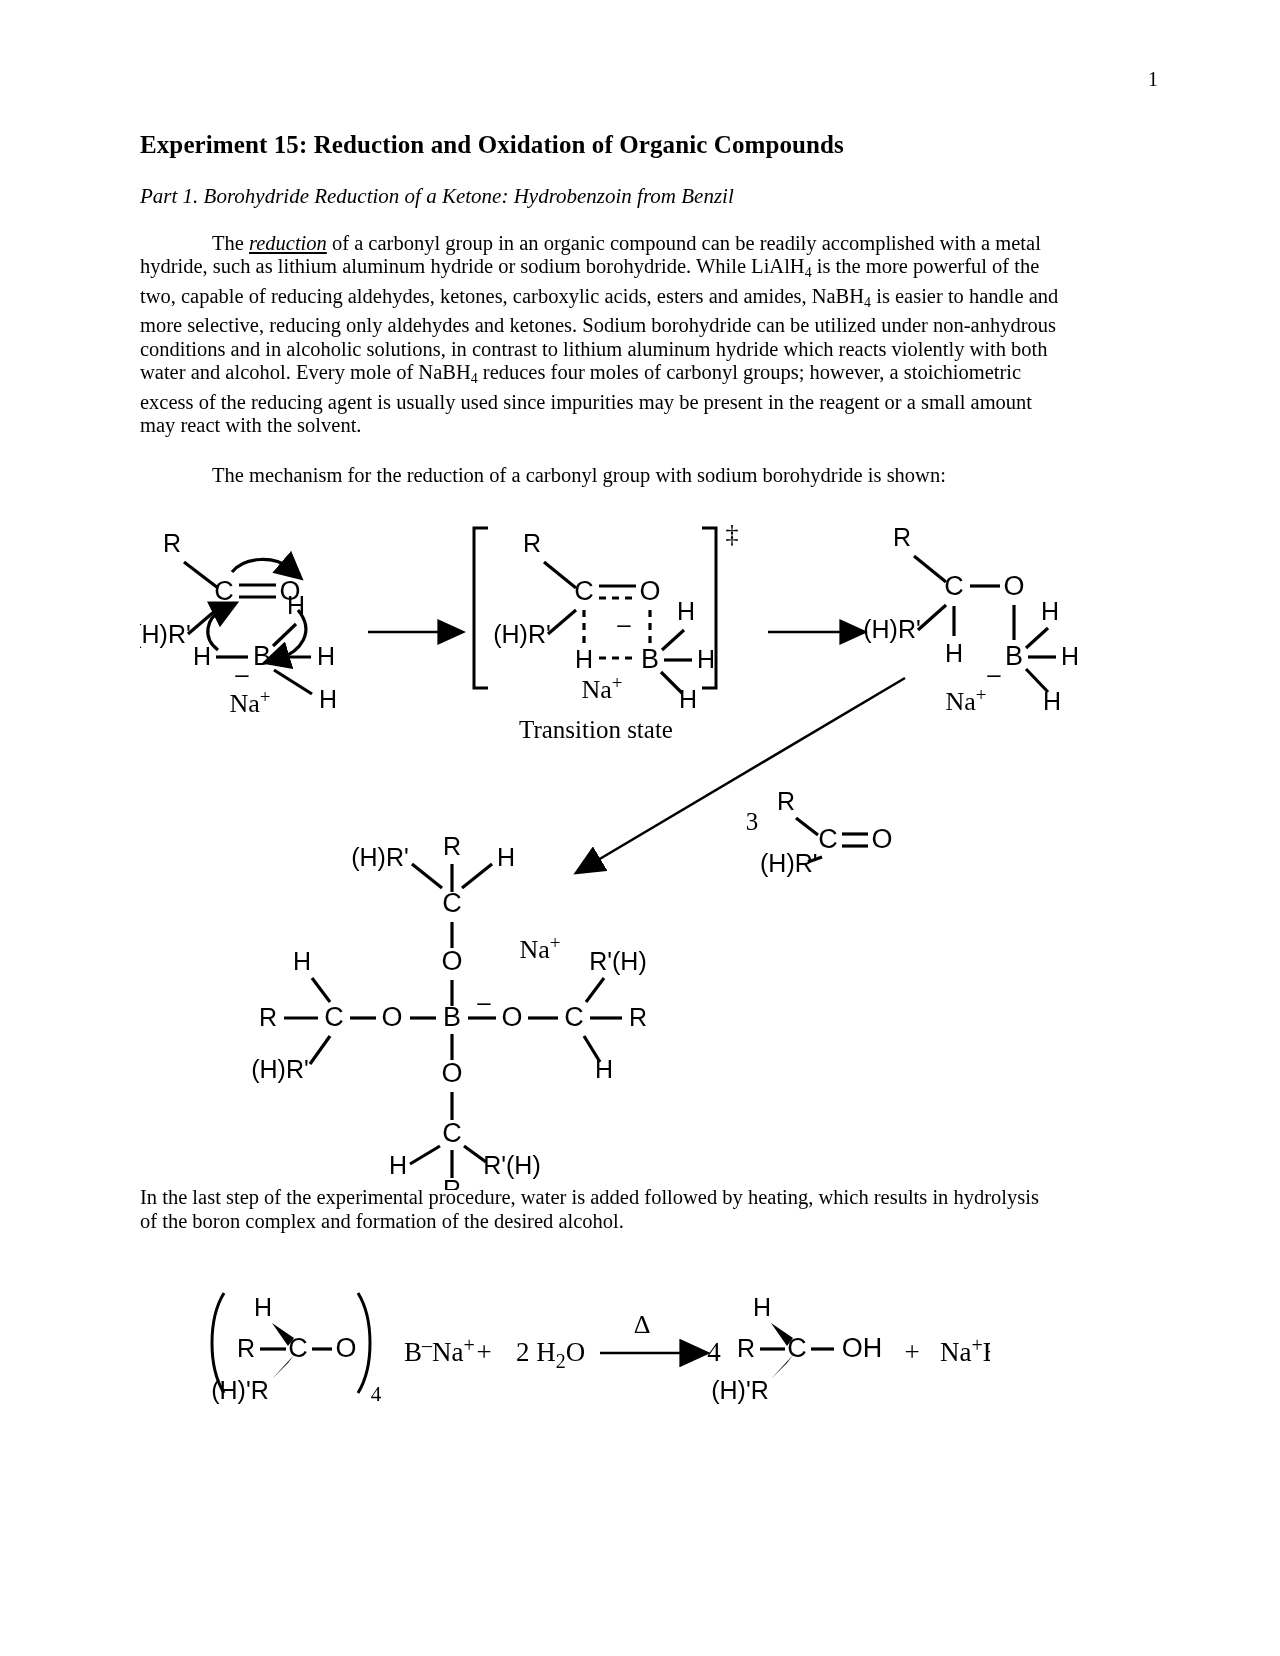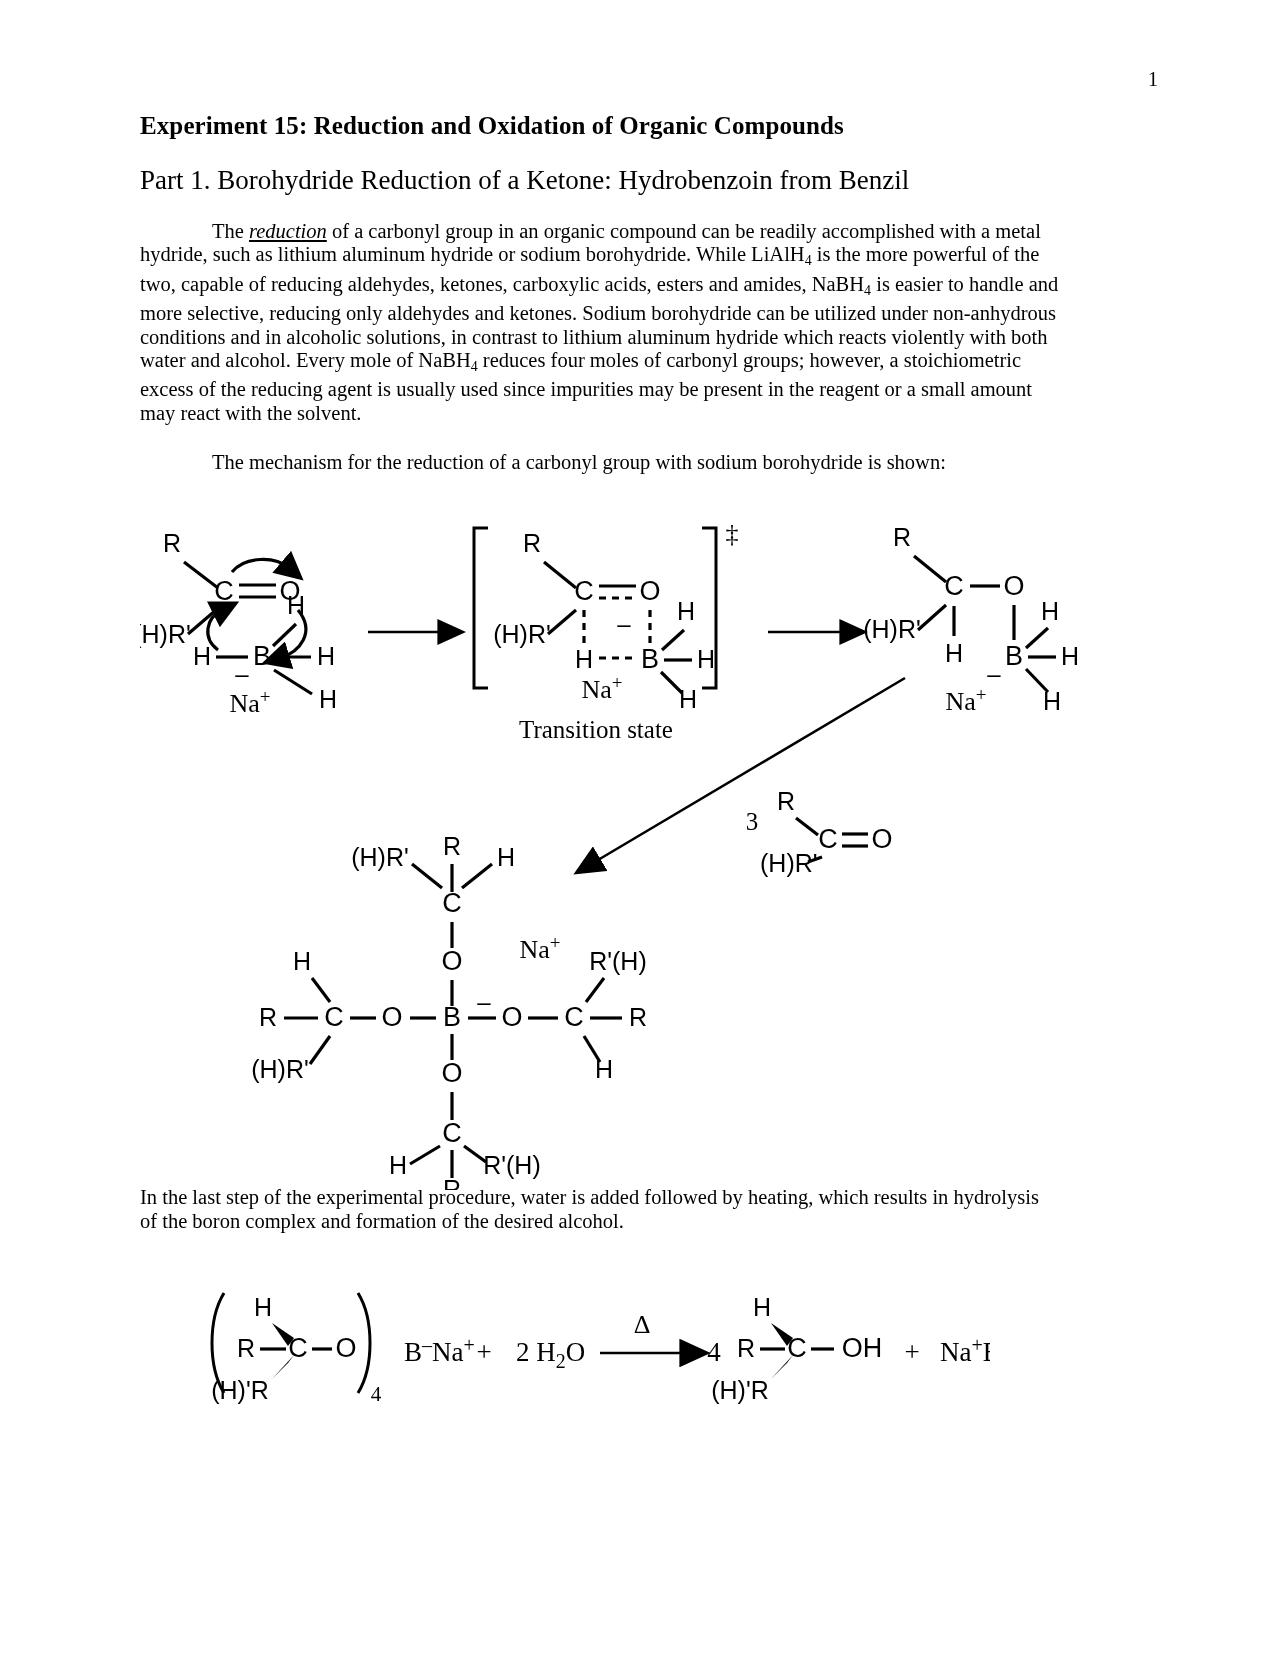--- a/index.html
+++ b/index.html
@@ -11,30 +11,30 @@
     position:relative;
     overflow:hidden;
   }
   .page { position:relative; width:1280px; height:1656px; }
 
   .page-number {
     position:absolute; top:68px; right:122px;
     font-size:20px; font-family:"Liberation Serif", serif;
   }
 
-  .content { position:absolute; left:140px; top:112px; width:920px; }
+  .content { position:absolute; left:140px; top:131px; width:920px; }
 
   h1.title {
     font-size:25px; font-weight:bold; margin:0 0 0 0;
     letter-spacing:.1px; line-height:1.15;
     font-family:"Liberation Serif", serif;
   }
   h1.title .rest { font-weight:bold; }
   h2.subtitle {
-    font-size:27px; font-weight:normal;
+    font-size:21px; font-style:italic; font-weight:normal;
     margin:24px 0 0 0; line-height:1.15;
     font-family:"Liberation Serif", serif;
   }
 
   p.body {
     font-size:20.5px; line-height:23.5px; margin:24px 0 0 0;
     text-align:left; text-indent:72px;
     font-family:"Liberation Serif", serif;
   }
   p.body.noindent { text-indent:0; }

